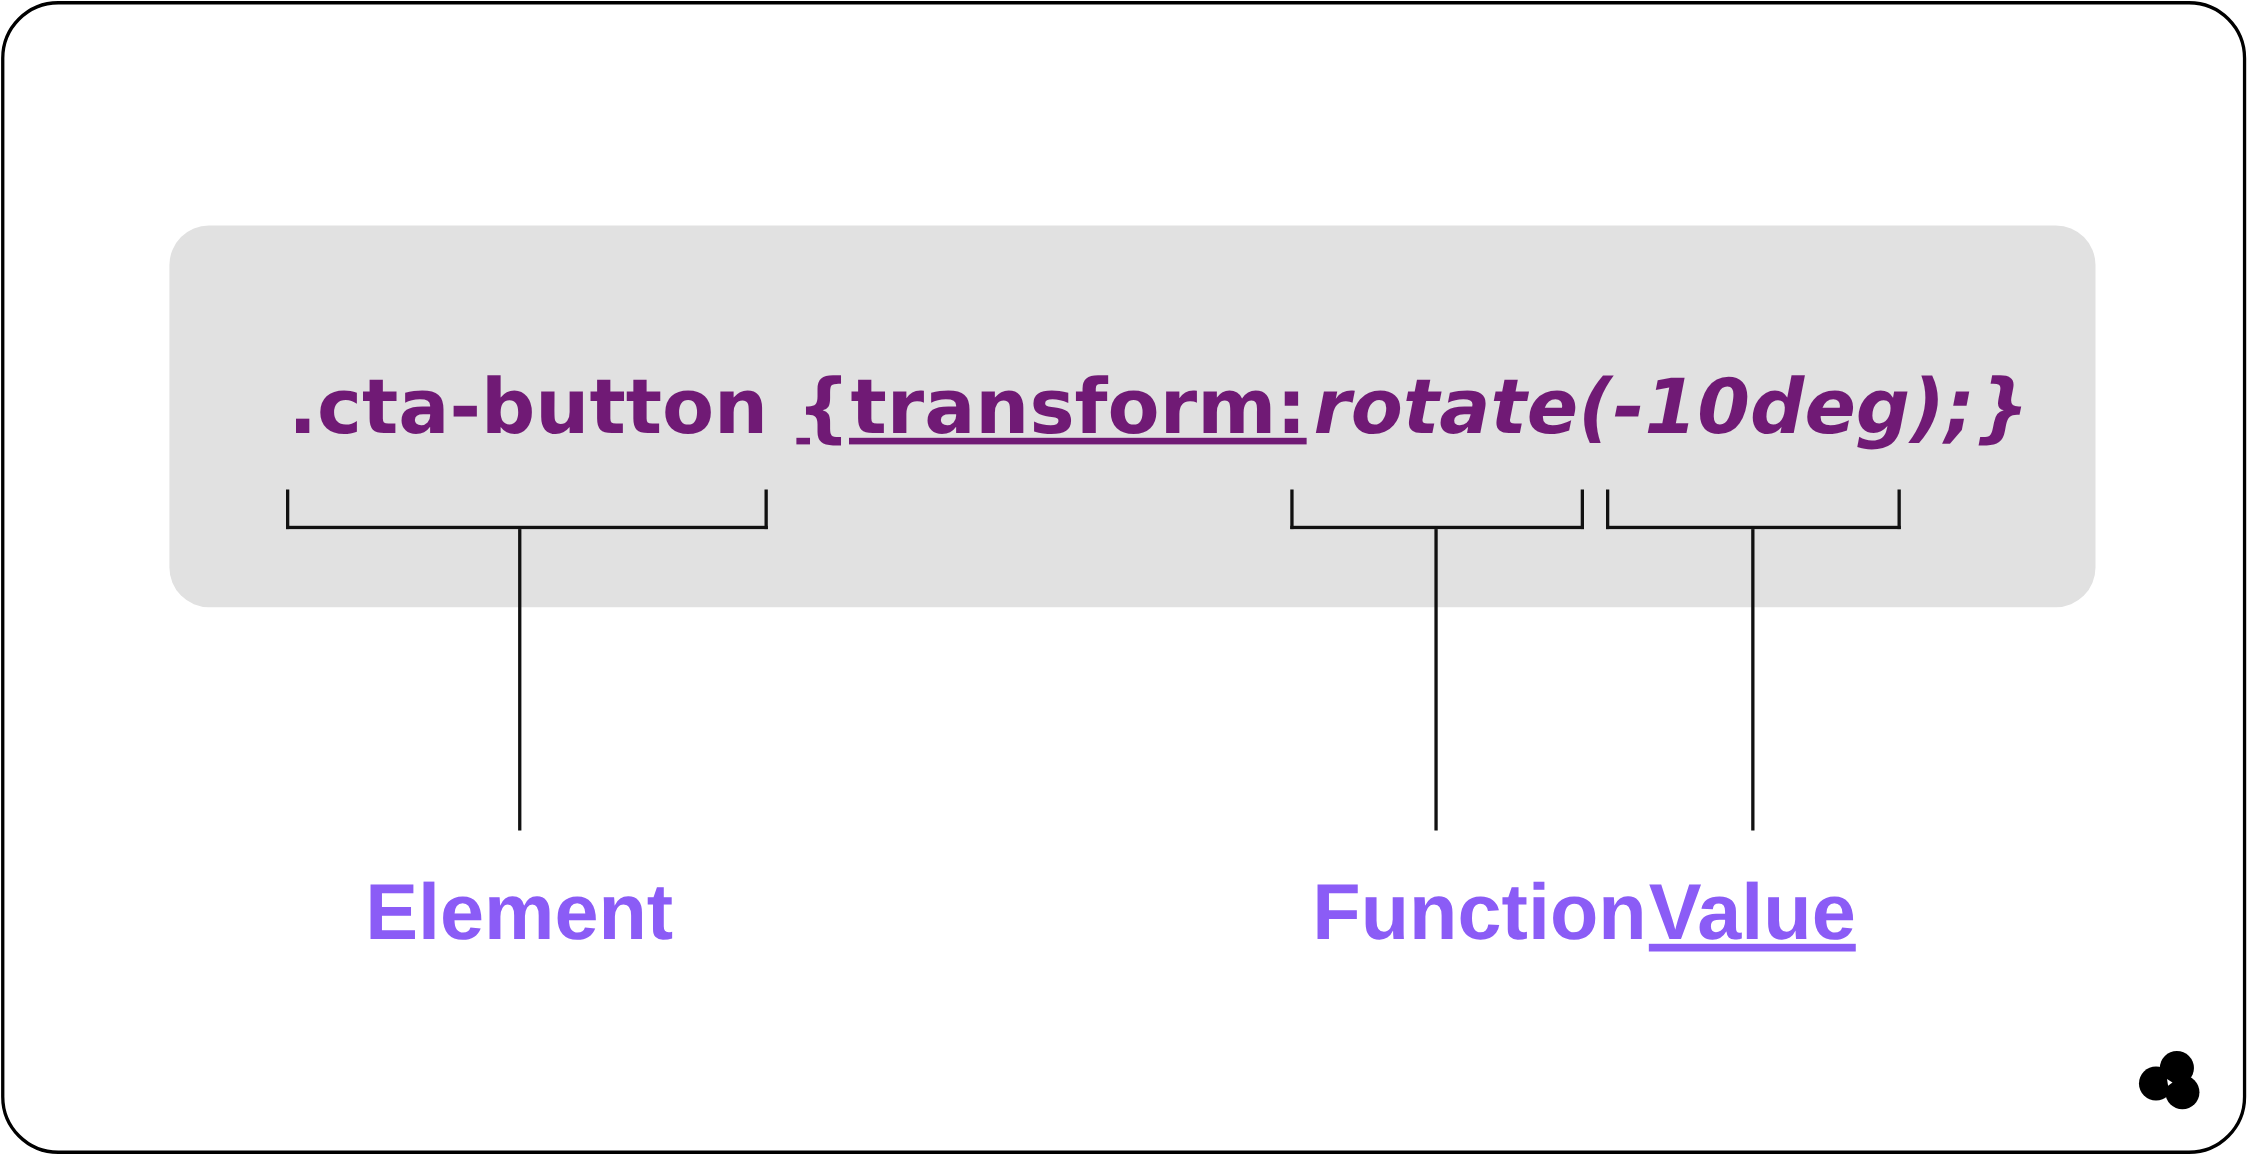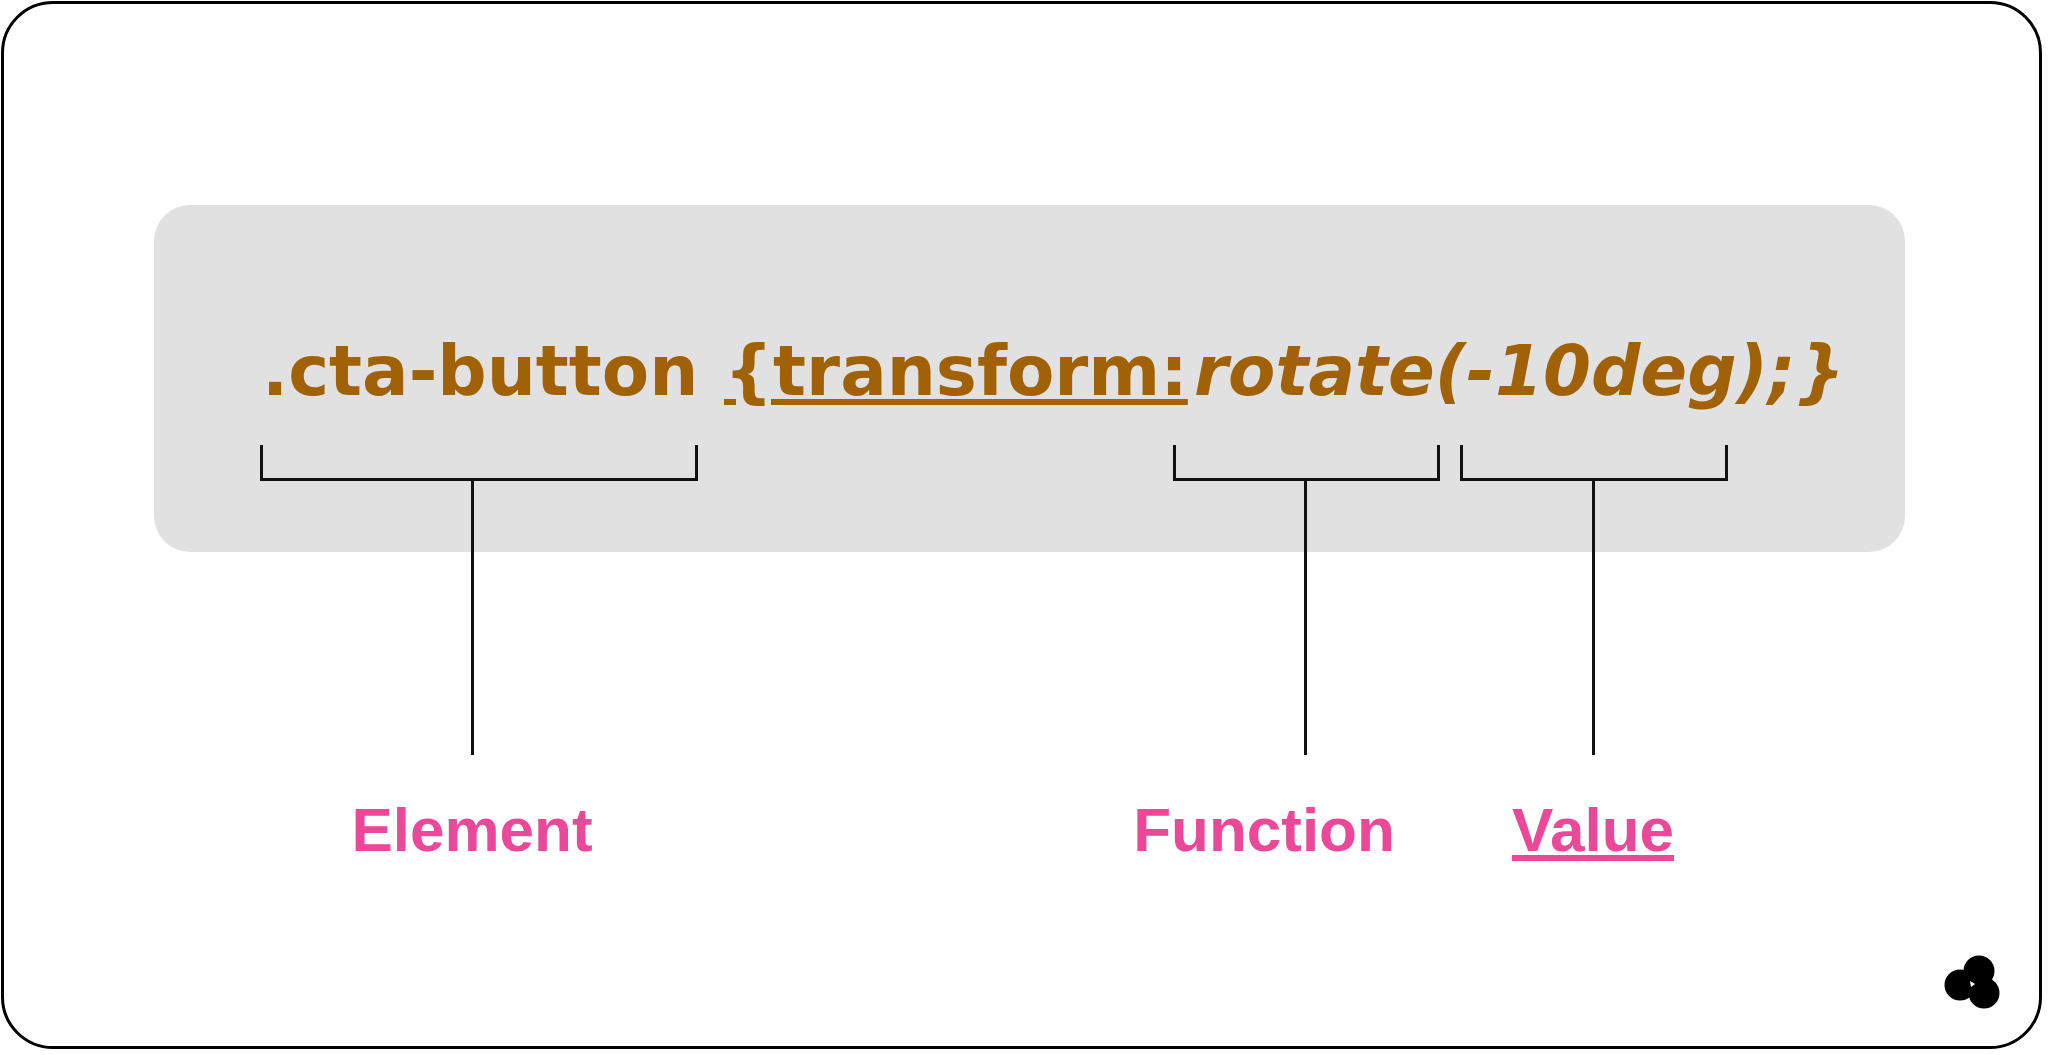--- a/index.html
+++ b/index.html
@@ -30,21 +30,21 @@
     background: #e1e1e1;
     border-radius: 36px;
   }
   .code-seg {
     position: absolute;
     top: 326px;
     font-family: "DejaVu Sans", sans-serif;
     font-weight: bold;
     font-size: 69px;
     line-height: 90px;
-    color: #a16207;
+    color: #701a75;
     white-space: pre;
     letter-spacing: 0px;
   }
   .bracket {
     position: absolute;
     top: 445px;
     height: 36px;
     border-left: 3px solid #111;
     border-right: 3px solid #111;
     border-bottom: 3px solid #111;
@@ -54,23 +54,23 @@
     position: absolute;
     top: 481px;
     width: 3px;
     background: #111;
   }
   .label {
     position: absolute;
     top: 790px;
     font-family: "Liberation Sans", sans-serif;
     font-weight: bold;
-    font-size: 62px;
+    font-size: 72px;
     line-height: 80px;
-    color: #ec4899;
+    color: #8b5cf6;
     white-space: nowrap;
     transform: translateX(-50%);
   }
   .logo {
     position: absolute;
     left: 1940px;
     top: 950px;
     width: 64px;
     height: 64px;
   }
@@ -89,21 +89,21 @@
 <div class="bracket" style="left:260px; width:438px;"></div>
 <div class="stem" style="left:471px; height:274px;"></div>
 
 <div class="bracket" style="left:1173px; width:267px;"></div>
 <div class="stem" style="left:1304px; height:274px;"></div>
 
 <div class="bracket" style="left:1460px; width:268px;"></div>
 <div class="stem" style="left:1592px; height:274px;"></div>
 
 <div class="label" style="left:472px;">Element</div>
-<div class="label" style="left:1264px;">Function</div>
+<div class="label" style="left:1345px;">Function</div>
 <div class="label" style="left:1593px;text-decoration:underline;">Value</div>
 
 <svg class="logo" viewBox="0 0 64 64">
   <circle cx="39" cy="21" r="15.5" fill="#000"></circle>
   <circle cx="20" cy="35" r="15.5" fill="#000"></circle>
   <circle cx="44" cy="43" r="15.5" fill="#000"></circle>
   <polygon points="30,31 35,34 31,37" fill="#fff"></polygon>
 </svg>
 
 </body></html>

